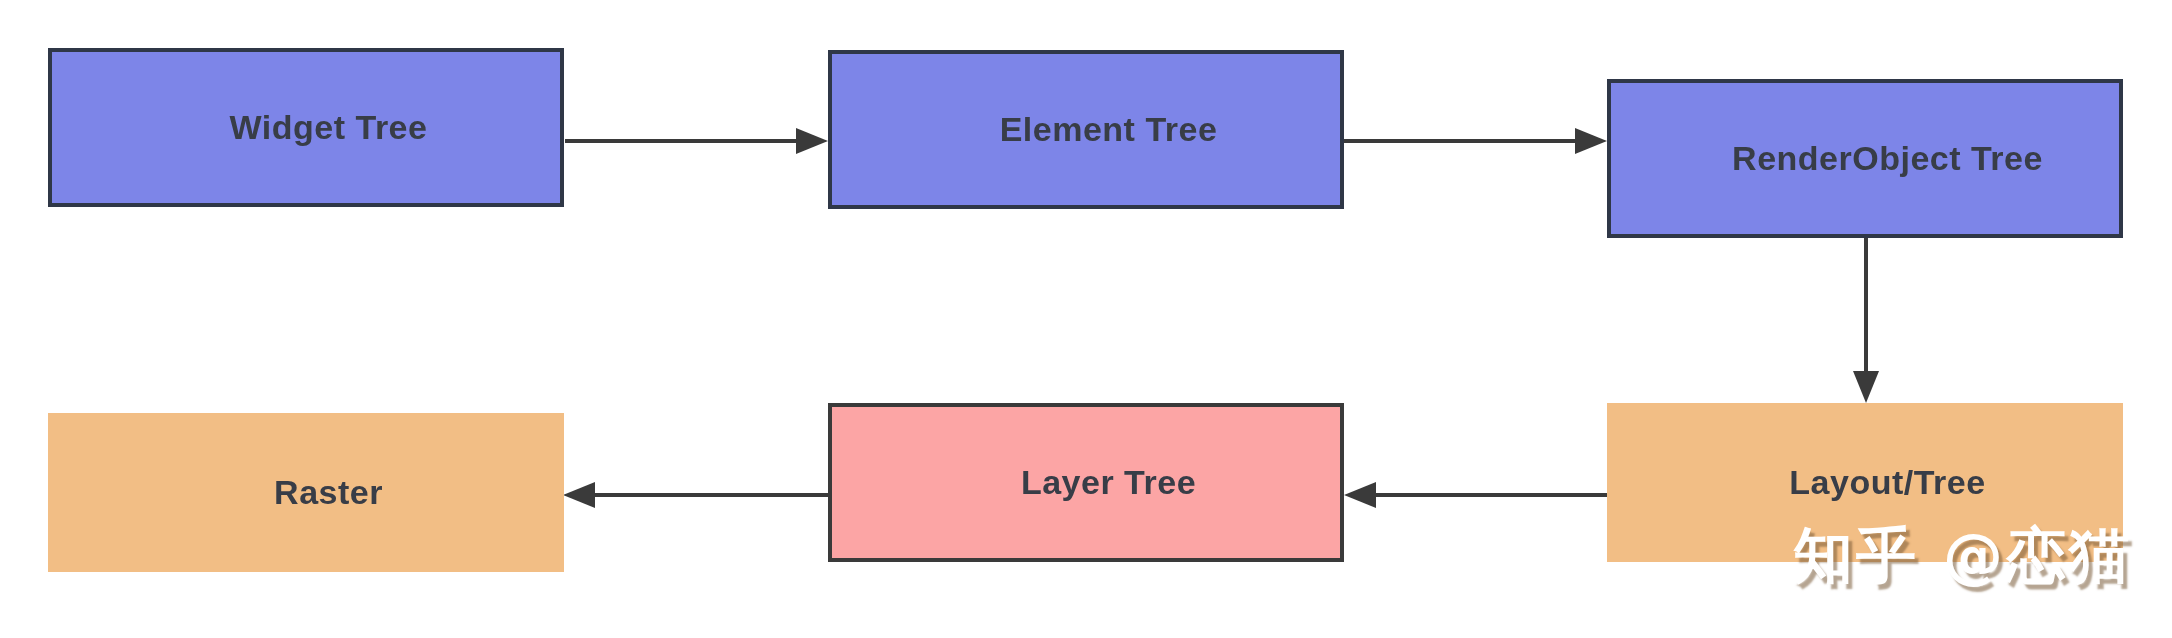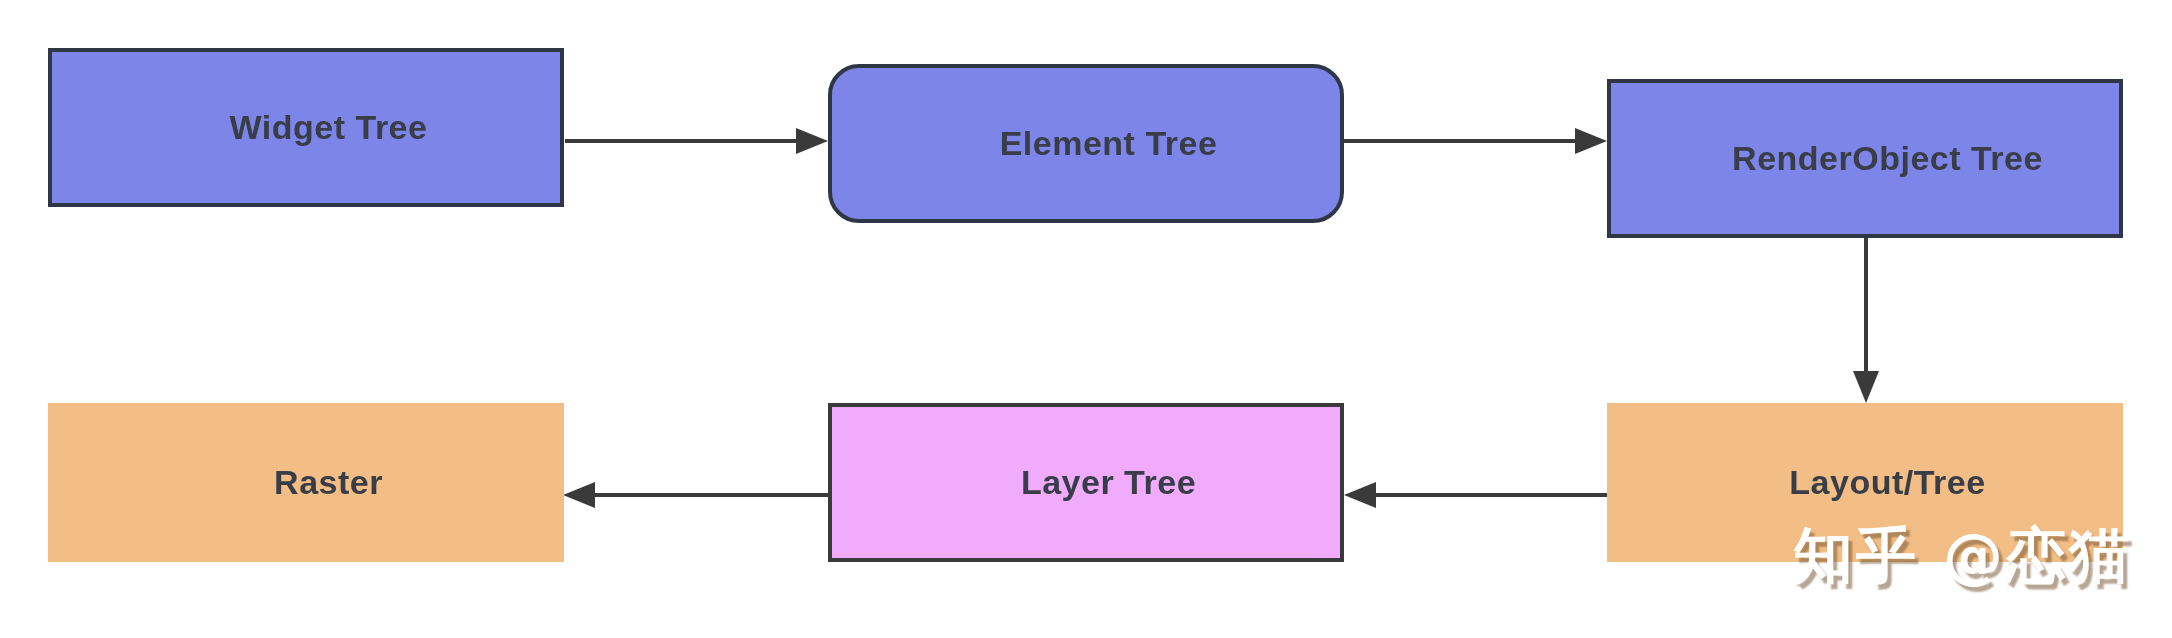--- a/index.html
+++ b/index.html
@@ -23,38 +23,38 @@
     display: flex;
     align-items: center;
     justify-content: center;
     padding-left: 45px;
   }
   .node--blue {
     background: #7D85E8;
     border: 4px solid #2F3747;
   }
   .node--pink {
-    background: #f0abfc;
+    background: #fca5a5;
     border: 4px solid #3A3A3A;
   }
   .node--orange {
     background: #F2BE85;
     border: none;
   }
   .node-label {
     font-size: 34px;
     font-weight: bold;
     color: #383D47;
     letter-spacing: 0.5px;
     white-space: nowrap;
   }
   .pos-widget        { left: 48px;   top: 48px;  }
-  .pos-element       { left: 828px;  top: 64px; border-radius: 31px;  }
+  .pos-element       { left: 828px;  top: 50px;  }
   .pos-renderobject  { left: 1607px; top: 51px; margin-top: 28px;  }
-  .pos-raster        { left: 48px;   top: 403px; }
+  .pos-raster        { left: 48px;   top: 413px; }
   .pos-layer         { left: 828px;  top: 403px; }
   .pos-layoutpaint   { left: 1607px; top: 403px; }
   .edges-svg {
     position: absolute;
     left: 0;
     top: 0;
     width: 2172px;
     height: 638px;
     pointer-events: none;
   }

